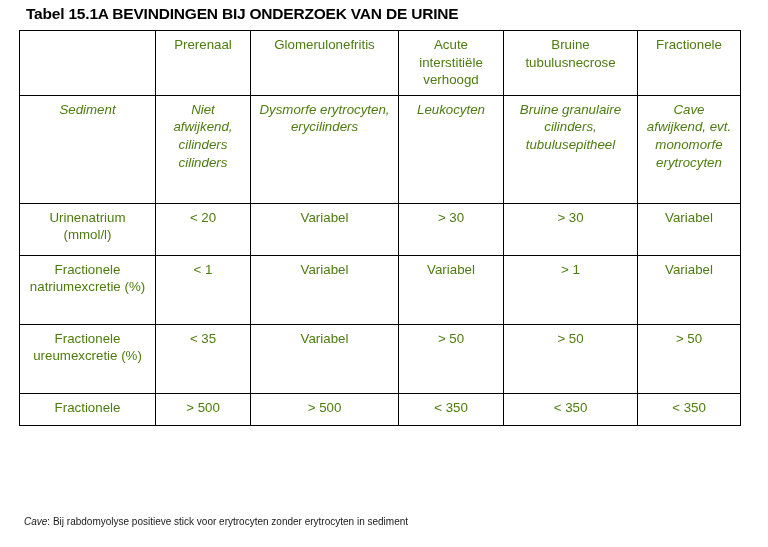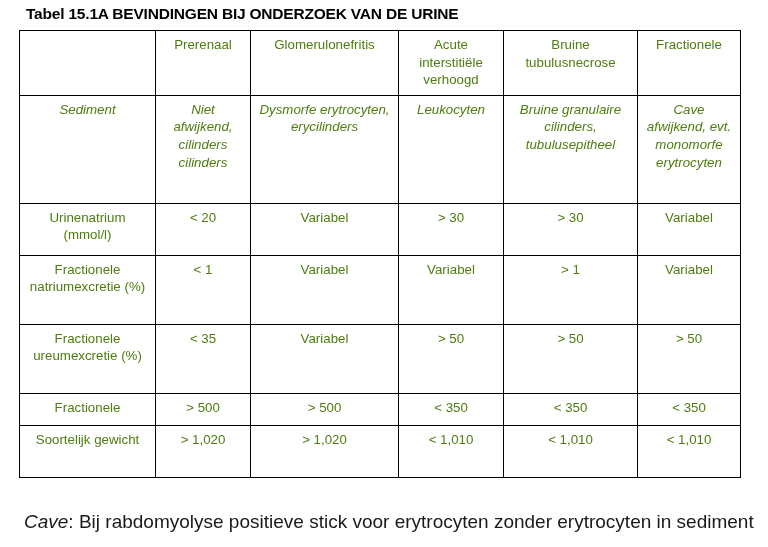--- a/index.html
+++ b/index.html
@@ -67,21 +67,21 @@
   tr.r-natrium td { height: 40px; }
   tr.r-fena td { height: 57px; }
   tr.r-feurea td { height: 57px; }
   tr.r-osmo td { height: 20px; }
   tr.r-sg td { height: 40px; }
 
   .note {
     position: absolute;
     left: 24px;
     top: 513px;
-    font-size: 19px;
+    font-size: 10px;
     line-height: 18px;
     color: #1a1a1a;
     white-space: nowrap;
   }
   .note .cave {
     font-style: italic;
   }
 </style>
 </head>
 <body>
@@ -143,26 +143,18 @@
         <td>&gt; 50</td>
       </tr>
       <tr class="r-osmo">
         <td>Fractionele</td>
         <td>&gt; 500</td>
         <td>&gt; 500</td>
         <td>&lt; 350</td>
         <td>&lt; 350</td>
         <td>&lt; 350</td>
       </tr>
-      <tr class="r-sg">
-        <td>Soortelijk gewicht</td>
-        <td>&gt; 1,020</td>
-        <td>&gt; 1,020</td>
-        <td>&lt; 1,010</td>
-        <td>&lt; 1,010</td>
-        <td>&lt; 1,010</td>
-      </tr>
     </tbody>
   </table>
 
   <div class="note"><span class="cave">Cave</span><span>: Bij rabdomyolyse positieve stick voor erytrocyten zonder erytrocyten in sediment</span></div>
 
 </div>
 
 </body></html>

